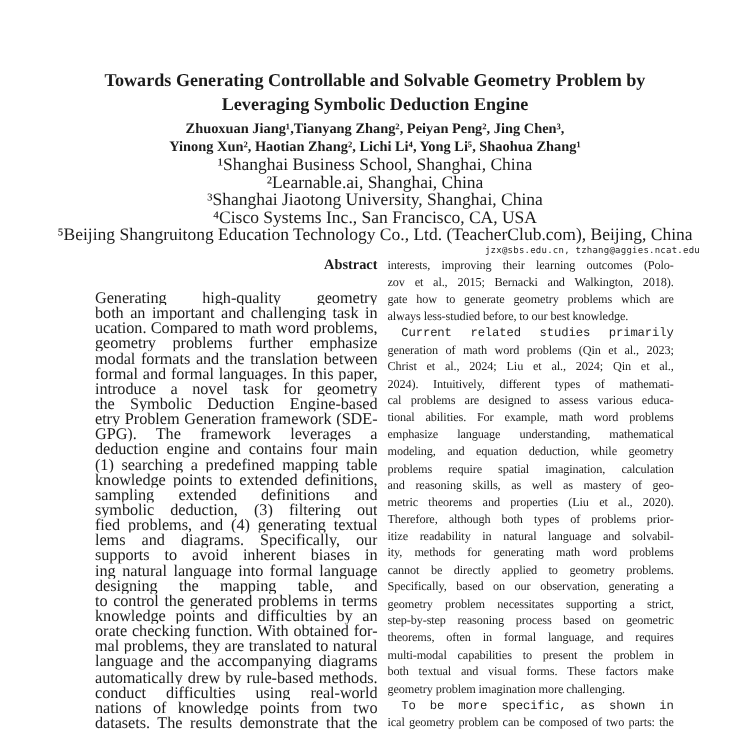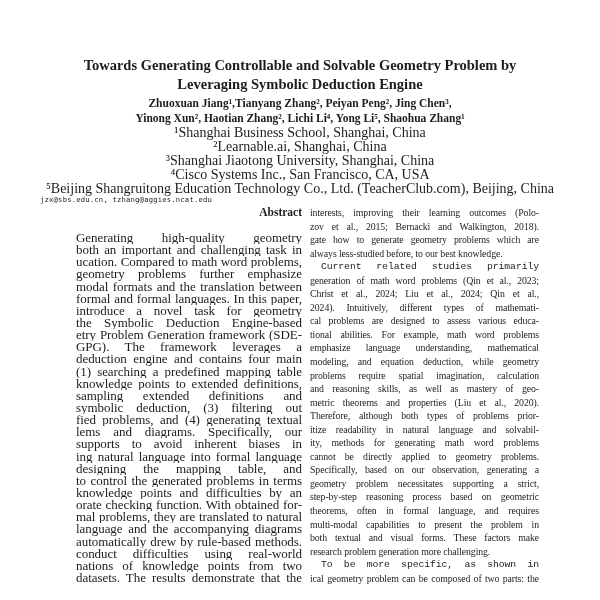--- a/index.html
+++ b/index.html
@@ -28,21 +28,21 @@
     line-height: 14.5px;
   }
   .affils-block {
     position: absolute; top: 126px; left: 20px; width: 560px;
     text-align: center;
     font-size: 14px;
     line-height: 13.9px;
   }
   .email-line {
     position: absolute; top: 195px; left: 40px; width: 520px;
-    text-align: left;
+    text-align: right;
     font-family: "DejaVu Sans Mono", "Liberation Mono", monospace;
     font-size: 7.2px;
     letter-spacing: 0.2px;
     color: #222;
   }
 
   .left-col {
     position: absolute; left: 76px; top: 206px; width: 226px; height: 394px;
     overflow: hidden;
   }
@@ -159,18 +159,18 @@
       <div class="line">Therefore, although both types of problems prior-</div>
       <div class="line">itize readability in natural language and solvabil-</div>
       <div class="line">ity, methods for generating math word problems</div>
       <div class="line">cannot be directly applied to geometry problems.</div>
       <div class="line">Specifically, based on our observation, generating a</div>
       <div class="line">geometry problem necessitates supporting a strict,</div>
       <div class="line">step-by-step reasoning process based on geometric</div>
       <div class="line">theorems, often in formal language, and requires</div>
       <div class="line">multi-modal capabilities to present the problem in</div>
       <div class="line">both textual and visual forms. These factors make</div>
-      <div class="line end">research problem generation more challenging.</div>
+      <div class="line end">geometry problem imagination more challenging.</div>
       <div class="line indent">To be more specific, as shown in Figure 1, a typ-</div>
       <div class="line">ical geometry problem can be composed of two parts: the fi-</div>
     </div>
 
 </div>
 
 </body></html>

